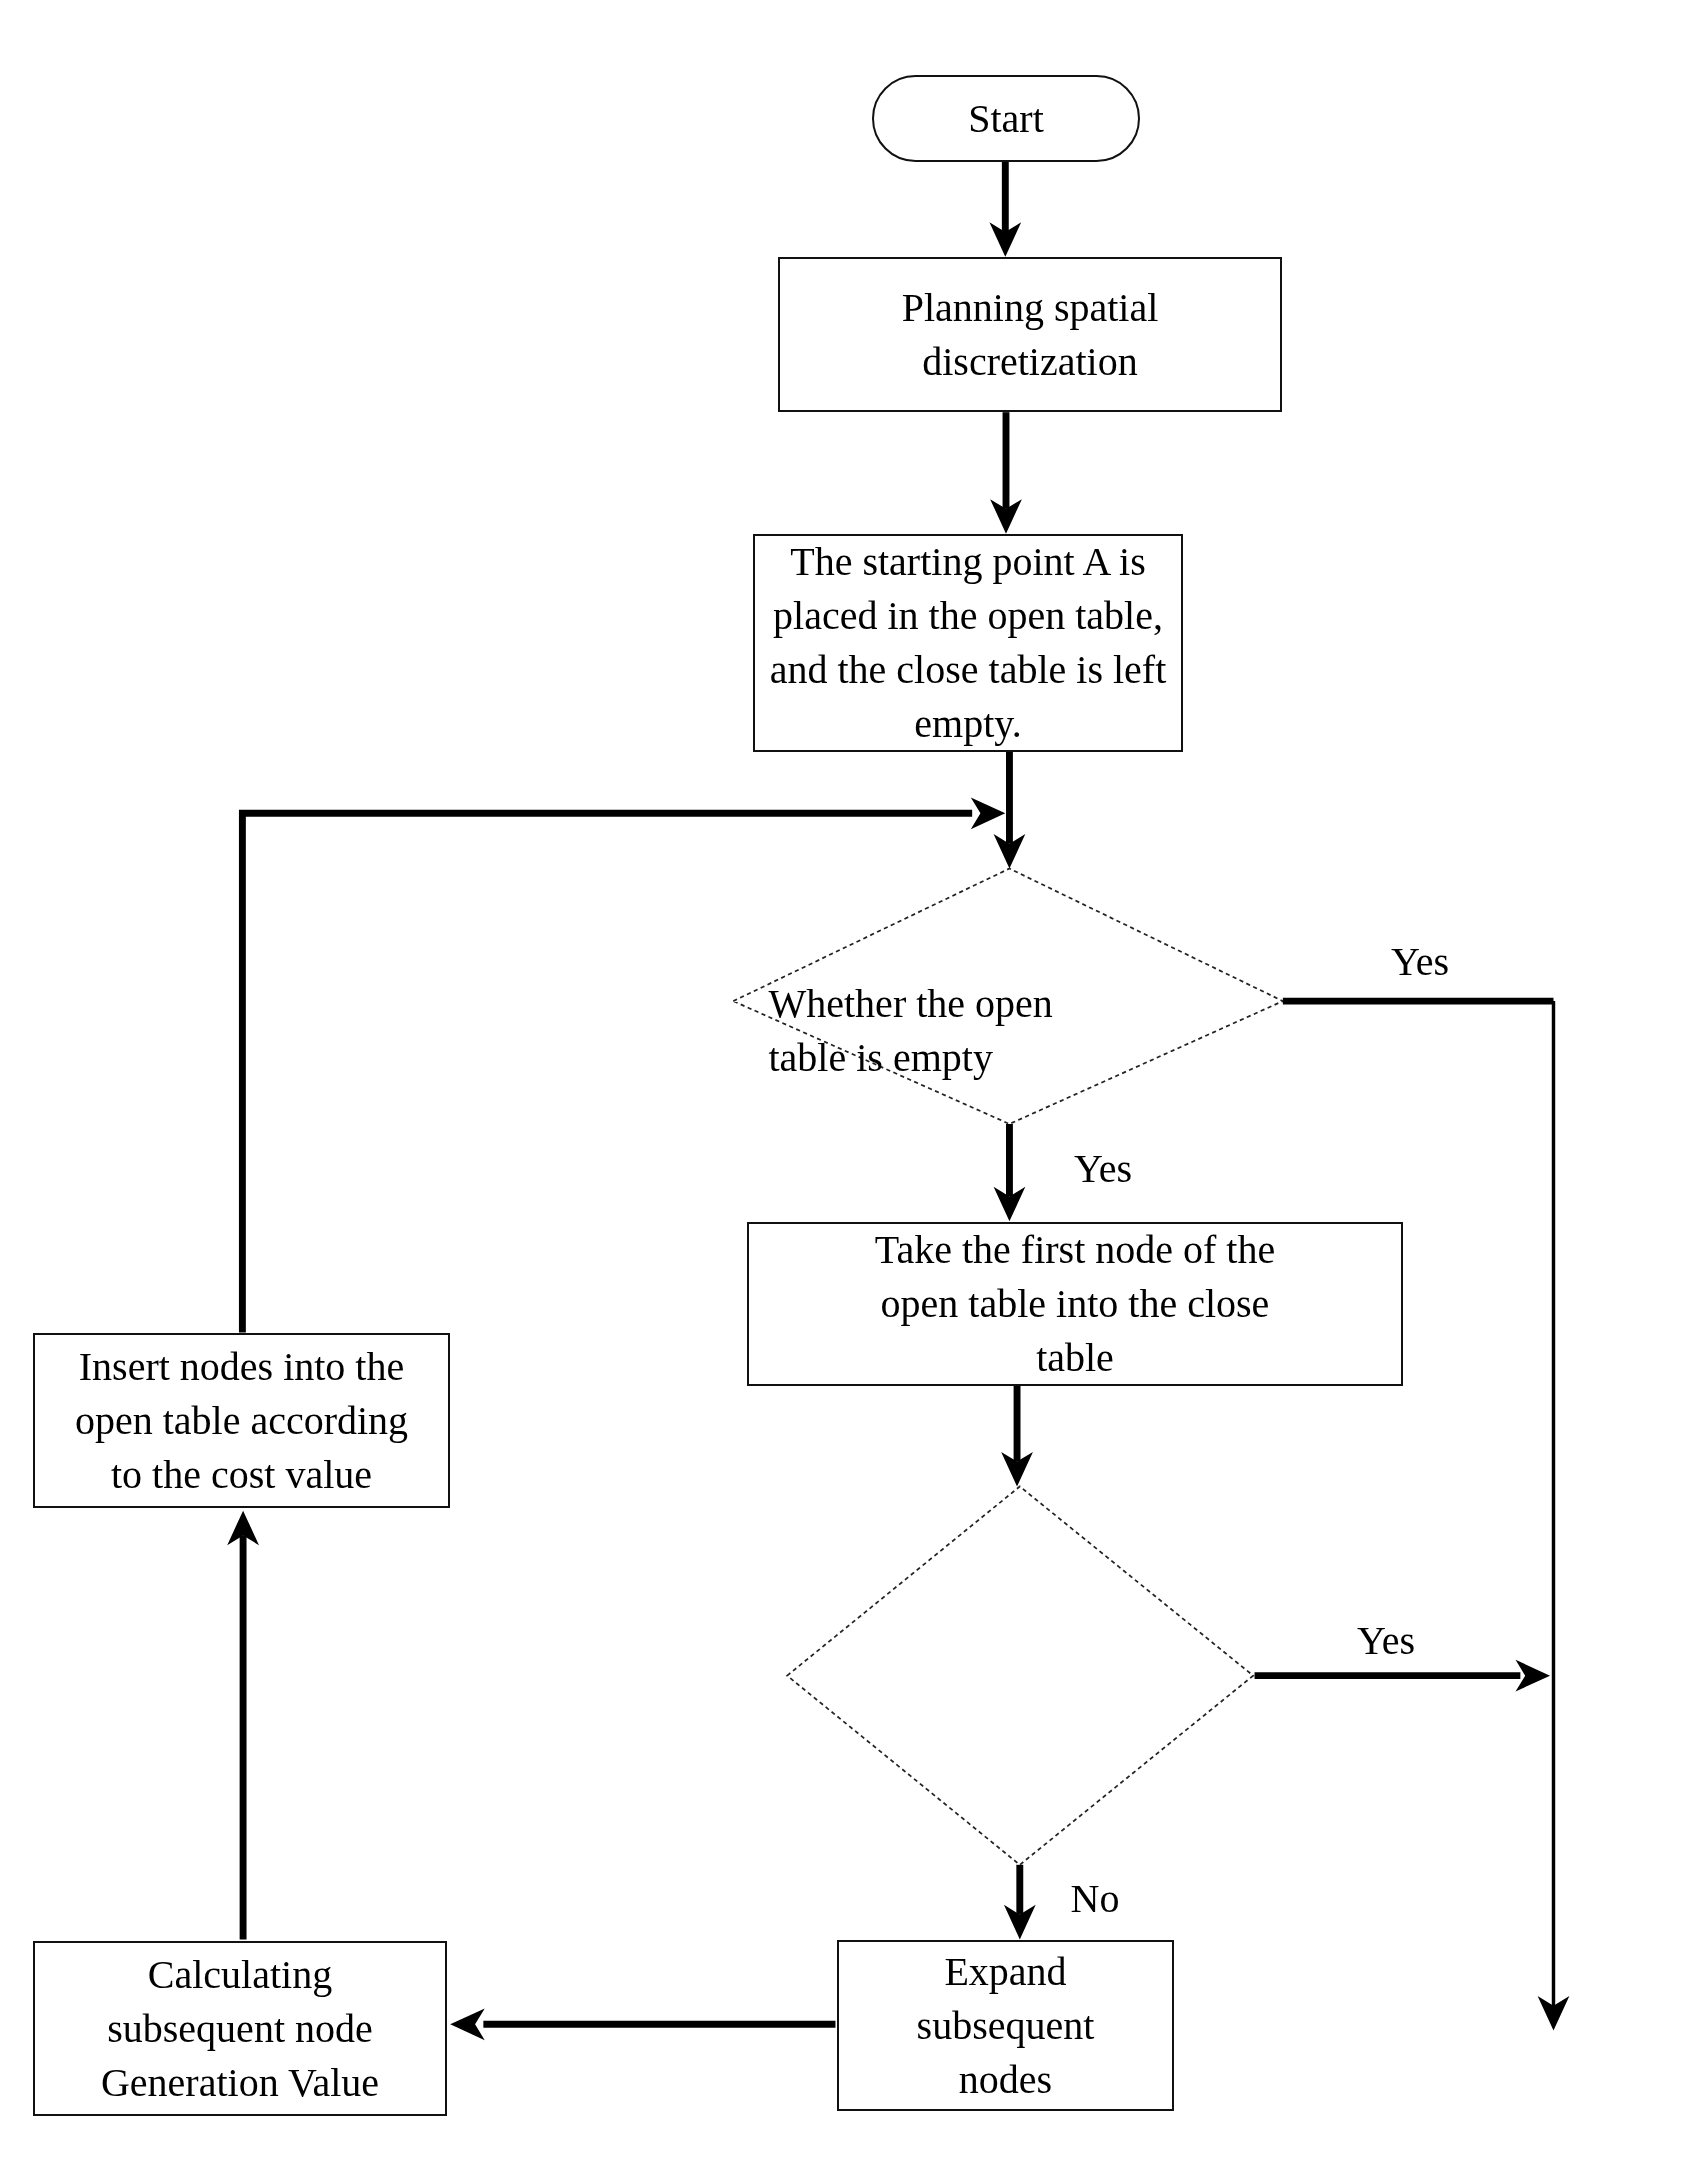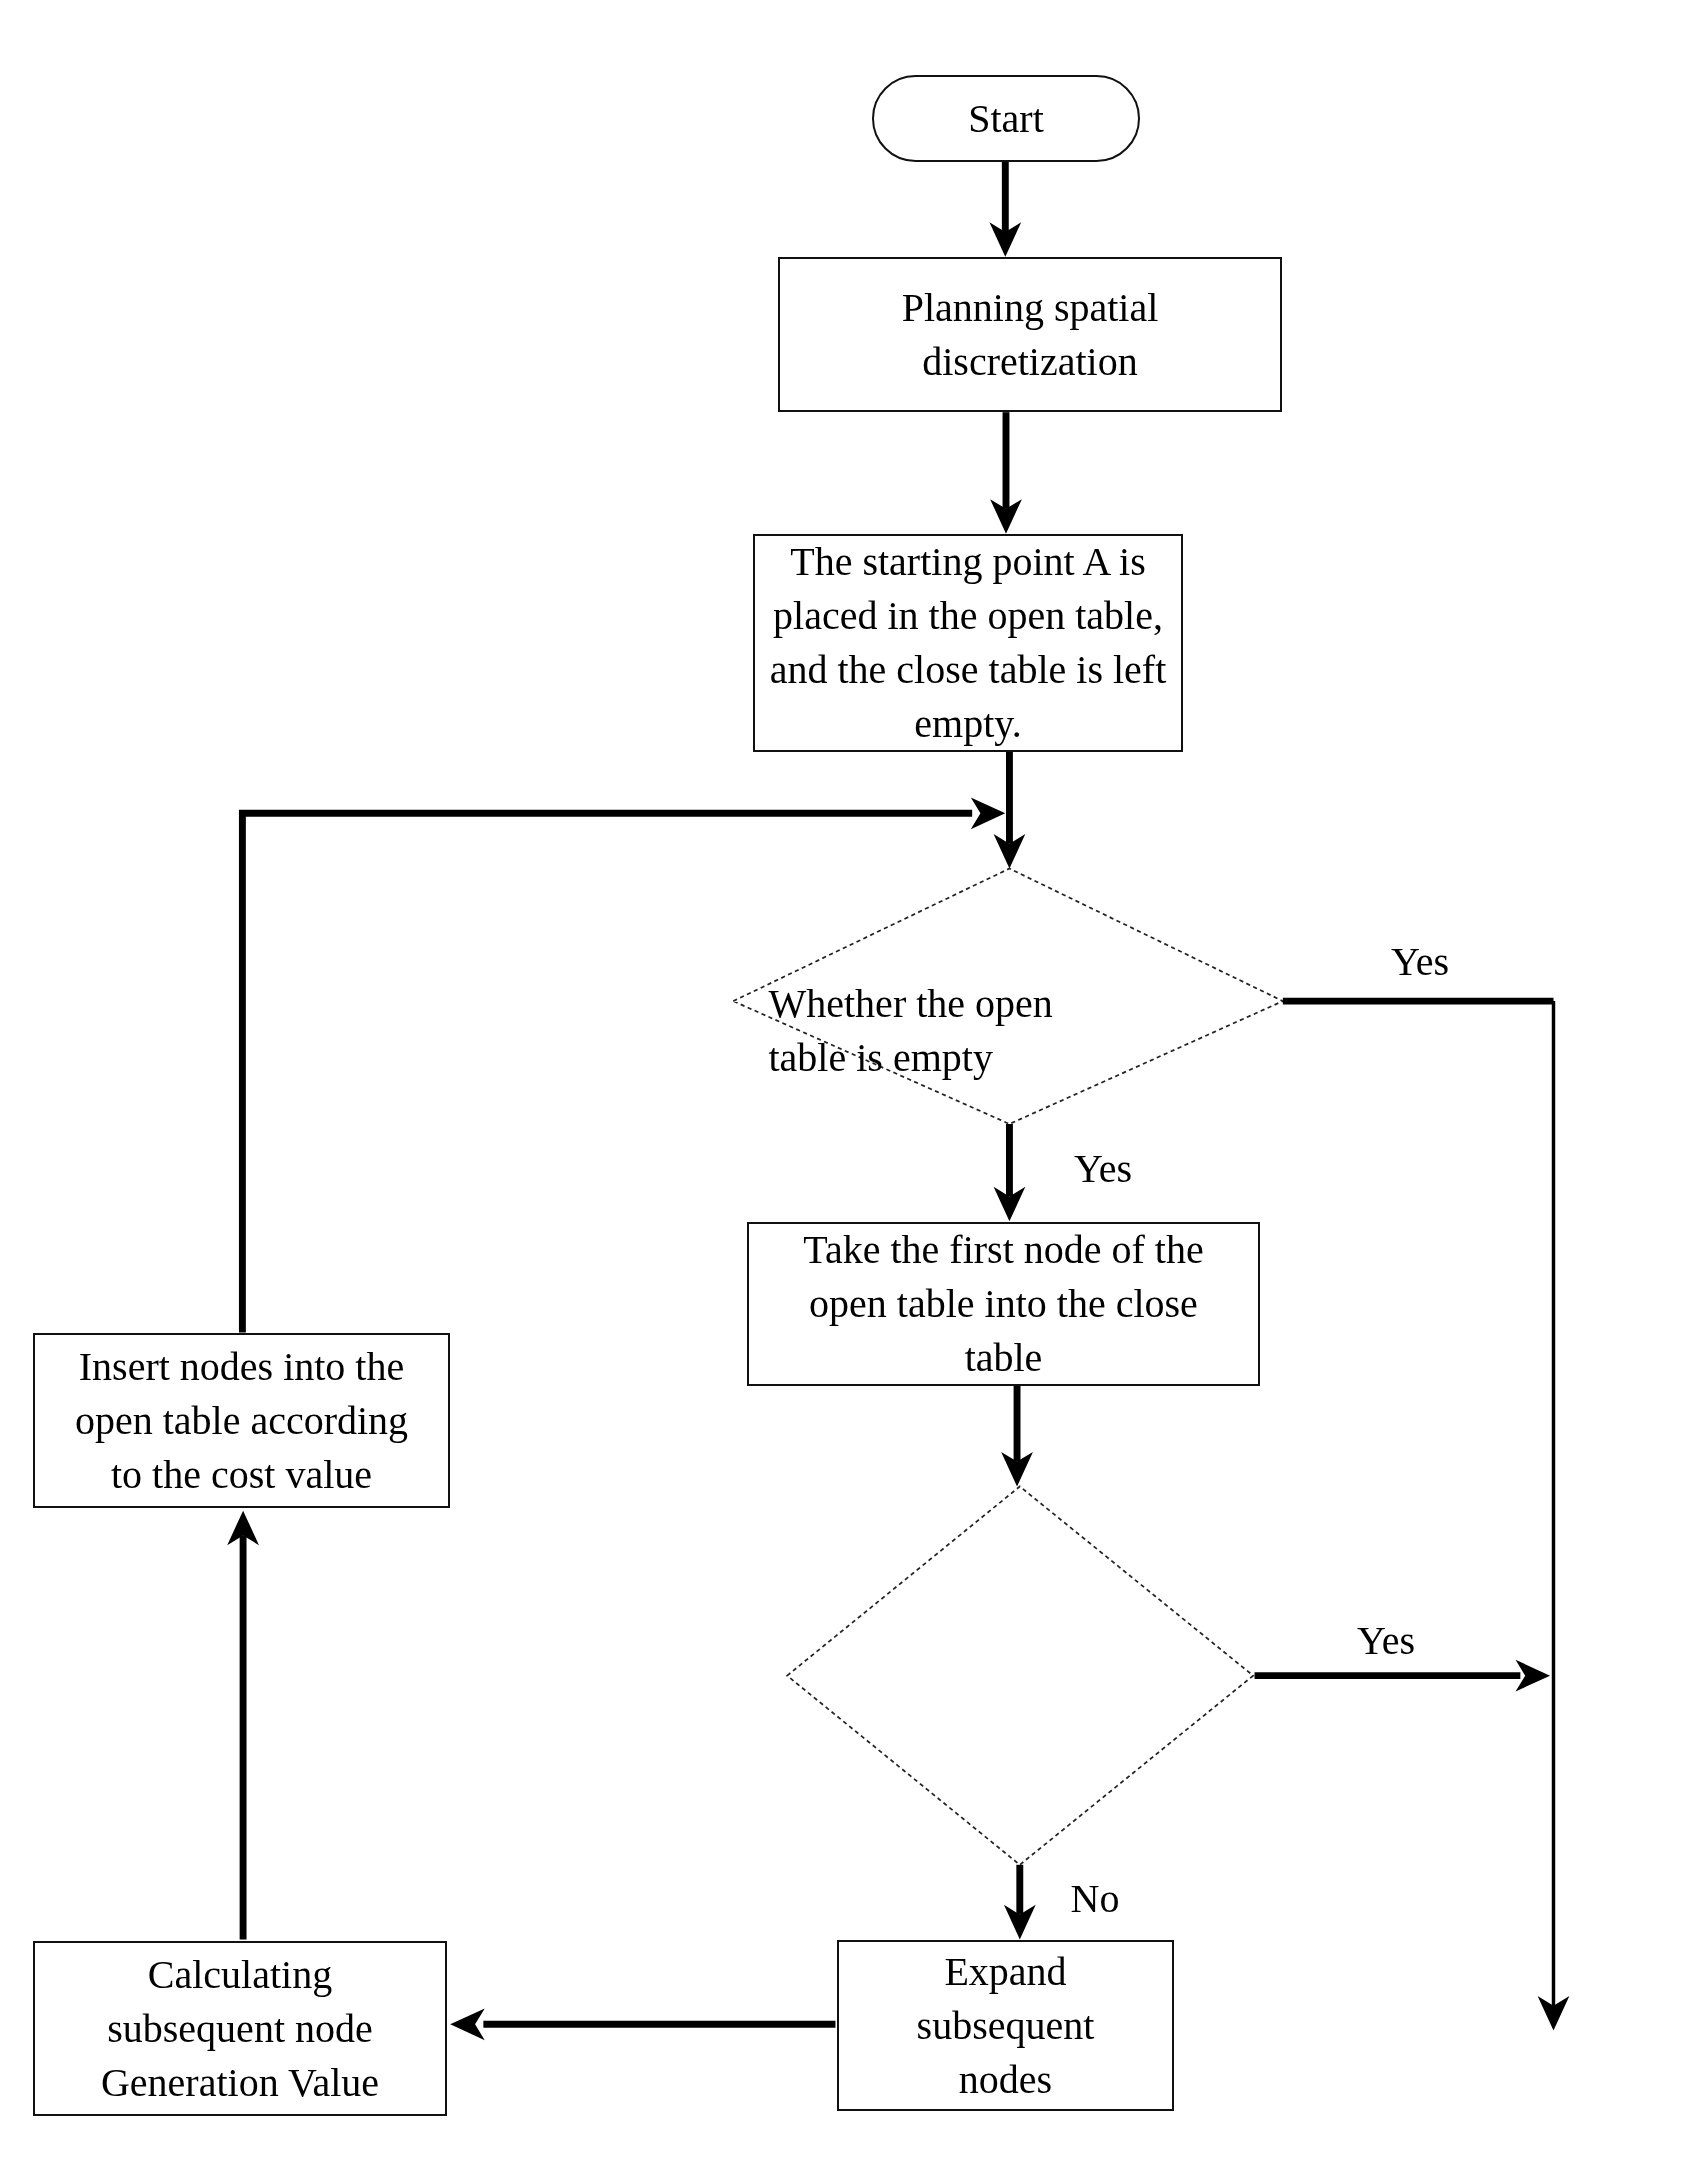--- a/index.html
+++ b/index.html
@@ -153,21 +153,21 @@
   <div class="node" style="left:753px; top:534px; width:430px; height:218px;">
     <span class="node-label">The starting point A is
 placed in the open table,
 and the close table is left
 empty.</span>
   </div>
 
   <div class="diamond-label" style="left:1010px; top:1000px;">Whether the open
 table is empty</div>
 
-  <div class="node" style="left:747px; top:1222px; width:513px; height:164px;">
+  <div class="node" style="left:747px; top:1222px; width:656px; height:164px;">
     <span class="node-label">Take the first node of the
 open table into the close
 table</span>
   </div>
 
 
   <div class="node" style="left:837px; top:1940px; width:337px; height:171px;">
     <span class="node-label">Expand
 subsequent
 nodes</span>

